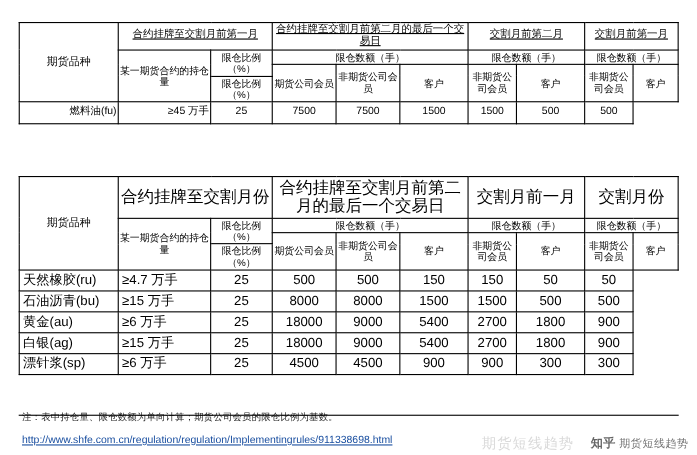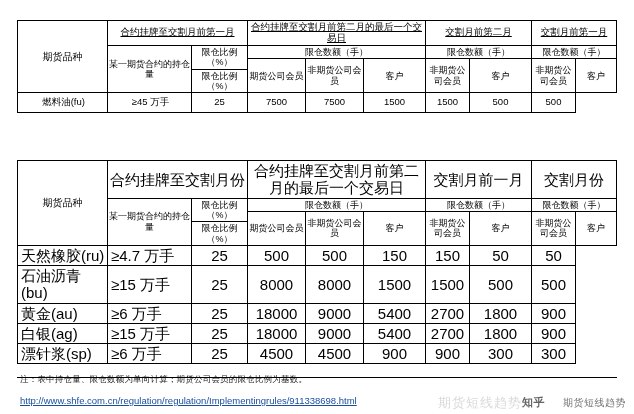--- a/index.html
+++ b/index.html
@@ -36,33 +36,33 @@
   #table1 {
     position: absolute;
     left: 17px;
     top: 20px;
     width: 600px;
   }
   #table1 td { font-size: 9px; }
   #table1 .hdr-group { font-size: 9.5px; text-decoration: underline; }
   #table1 .varname { font-size: 10px; }
   #table1 .rowcell { font-size: 9.5px; height: 17px; }
-  #table1 .firstcell { text-align: center; padding-left: 3px; }
+  #table1 .firstcell { text-align: right; padding-left: 3px; }
 
   
   #table2 {
     position: absolute;
     left: 17px;
     top: 160px;
     width: 600px;
   }
   #table2 td { font-size: 9px; }
   #table2 .hdr-group { font-size: 15px; }
   #table2 .varname { font-size: 10px; }
-  #table2 .rowcell { font-size: 15px; height: 16px; }
+  #table2 .rowcell { font-size: 12px; height: 16px; }
   #table2 .firstcell { text-align: left; padding-left: 3px; }
 
   .note {
     position: absolute;
     left: 20px;
     top: 362px;
     font-size: 8.5px;
     color: #222;
     letter-spacing: 0.2px;
     margin-top: 12px;
@@ -90,21 +90,21 @@
     color: #1a4fa0;
     text-decoration: underline;
   }
   
   .watermark {
     position: absolute;
     right: 8px;
     bottom: 4px;
     display: flex;
     align-items: center;
-    gap: 18px;
+    gap: 3px;
     opacity: 0.72;
   }
   .wm-logo {
     font-size: 11px;
     font-weight: bold;
     color: #2b2b2b;
     letter-spacing: 0.5px;
   }
   .wm-text {
     font-size: 10px;

